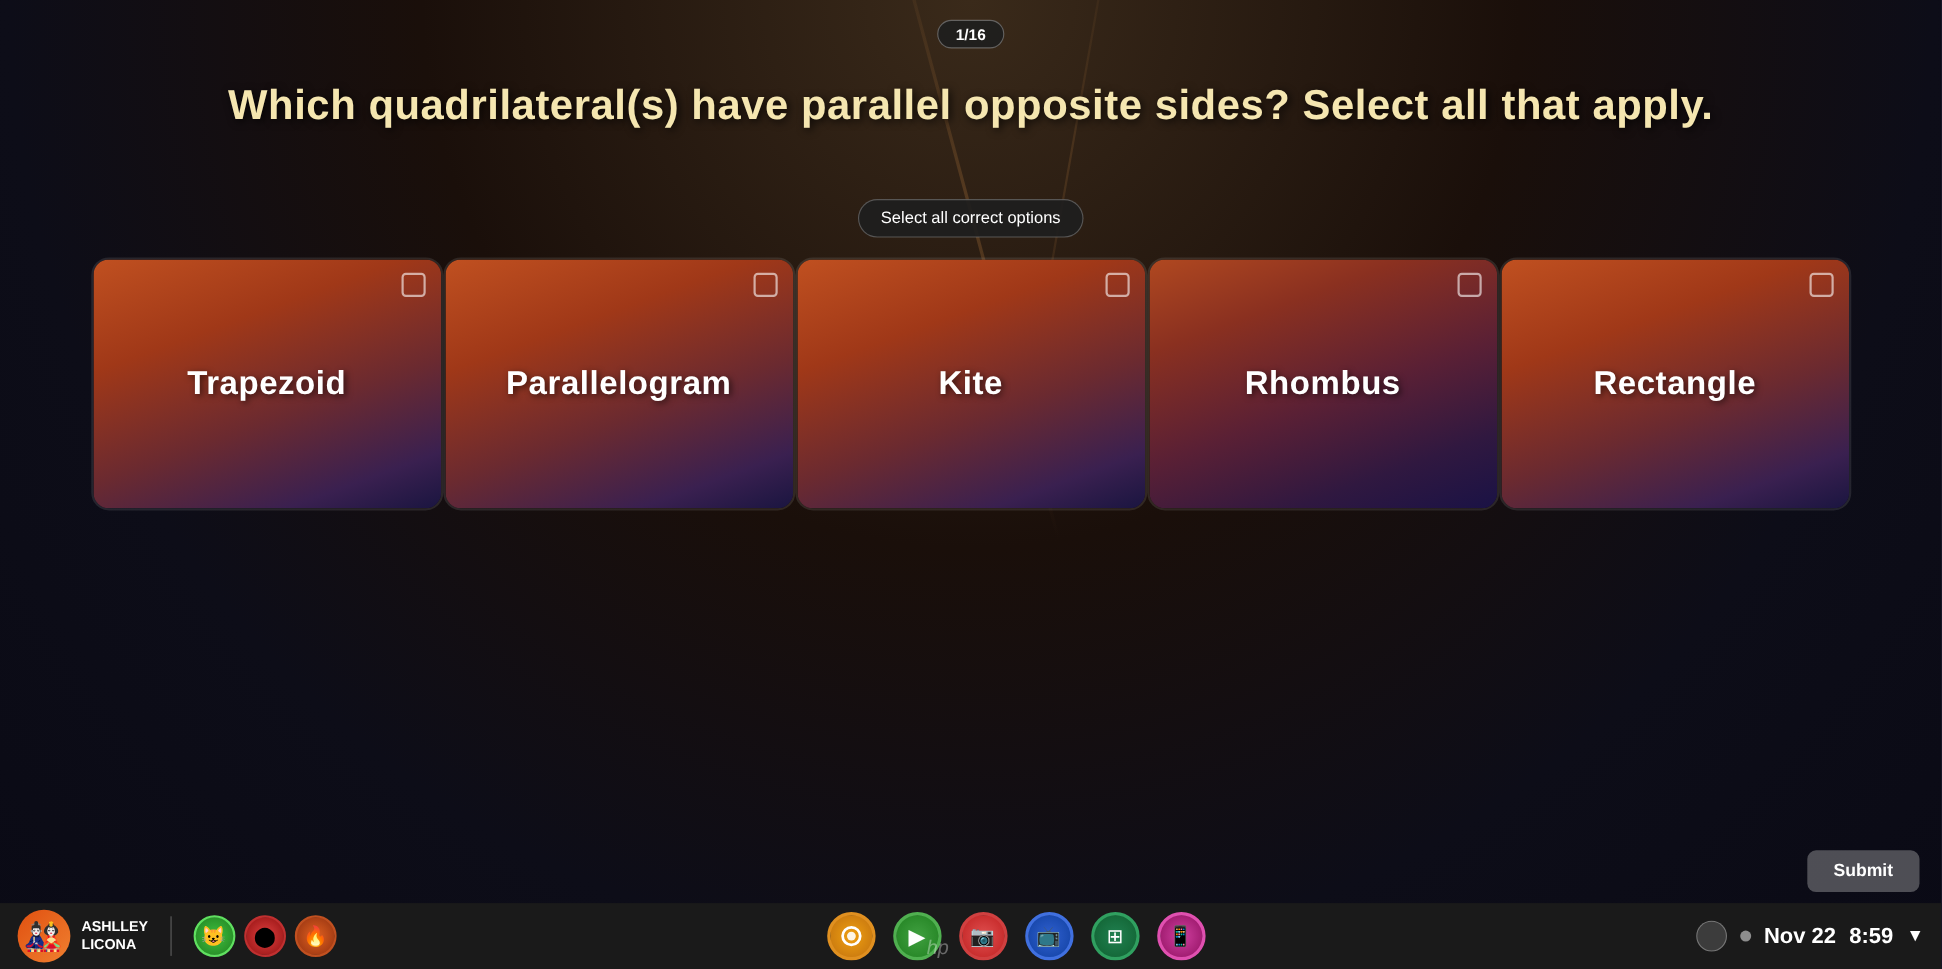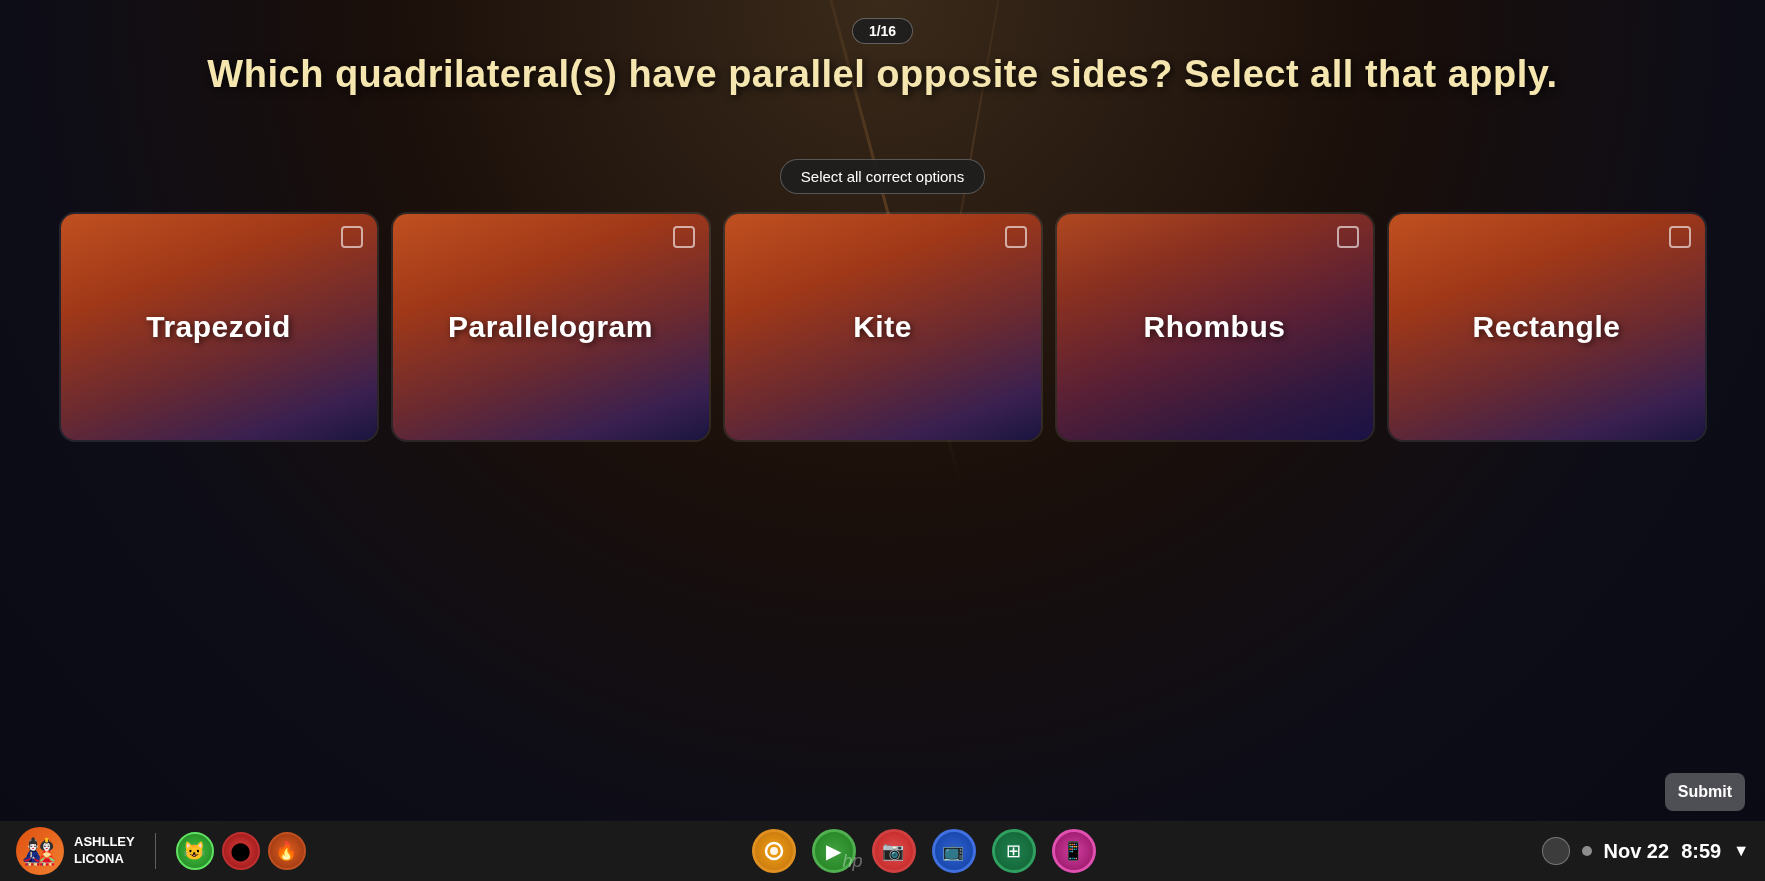--- a/index.html
+++ b/index.html
@@ -67,21 +67,21 @@
       border: 1px solid rgba(255,255,255,0.3);
       border-radius: 20px;
       padding: 4px 16px;
       color: #ffffff;
       font-size: 14px;
       font-weight: 600;
     }
 
     
     .question-text {
-      margin-top: 6px;
+      margin-top: 28px;
       color: #f5e6b0;
       font-size: 38px;
       font-weight: 700;
       text-align: center;
       line-height: 1.3;
       max-width: 1400px;
       text-shadow: 2px 2px 8px rgba(0,0,0,0.8);
       letter-spacing: 0.5px;
     }
 
@@ -98,21 +98,20 @@
       padding: 8px 20px;
       color: #ffffff;
       font-size: 15px;
       font-weight: 500;
     }
 
     
     .options-grid {
       display: flex;
       flex-direction: row;
-      gap: 12px;
       margin-top: 18px;
       padding: 0 20px;
       width: 100%;
       justify-content: center;
     }
 
     .option-card {
       width: 320px;
       height: 230px;
       border-radius: 16px;
@@ -161,21 +160,21 @@
 
     
     .submit-btn {
       position: absolute;
       bottom: 70px;
       right: 20px;
       background: rgba(180,180,180,0.4);
       color: #ffffff;
       border: none;
       border-radius: 8px;
-      padding: 10px 13px;
+      padding: 10px 24px;
       font-size: 16px;
       font-weight: 600;
       cursor: pointer;
     }
 
     
     .taskbar {
       position: absolute;
       bottom: 0;
       left: 0;

